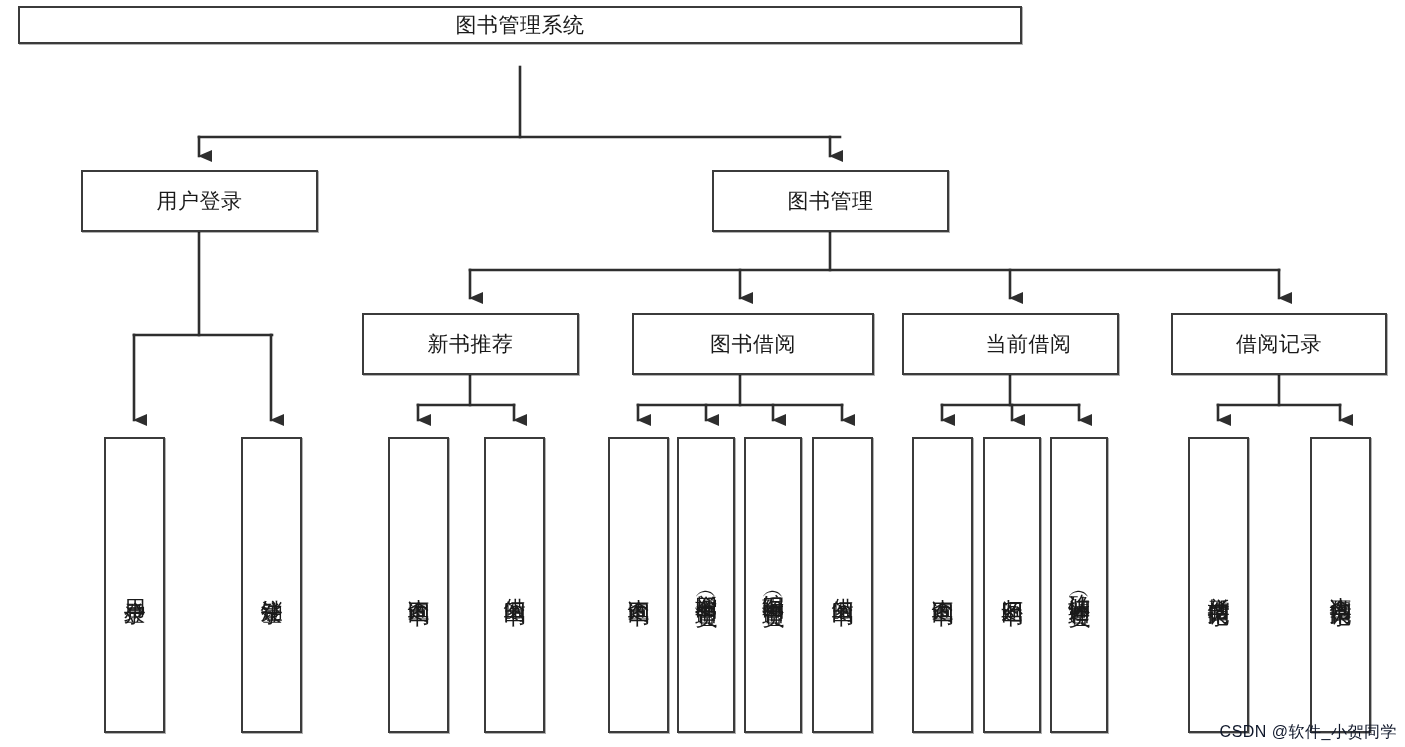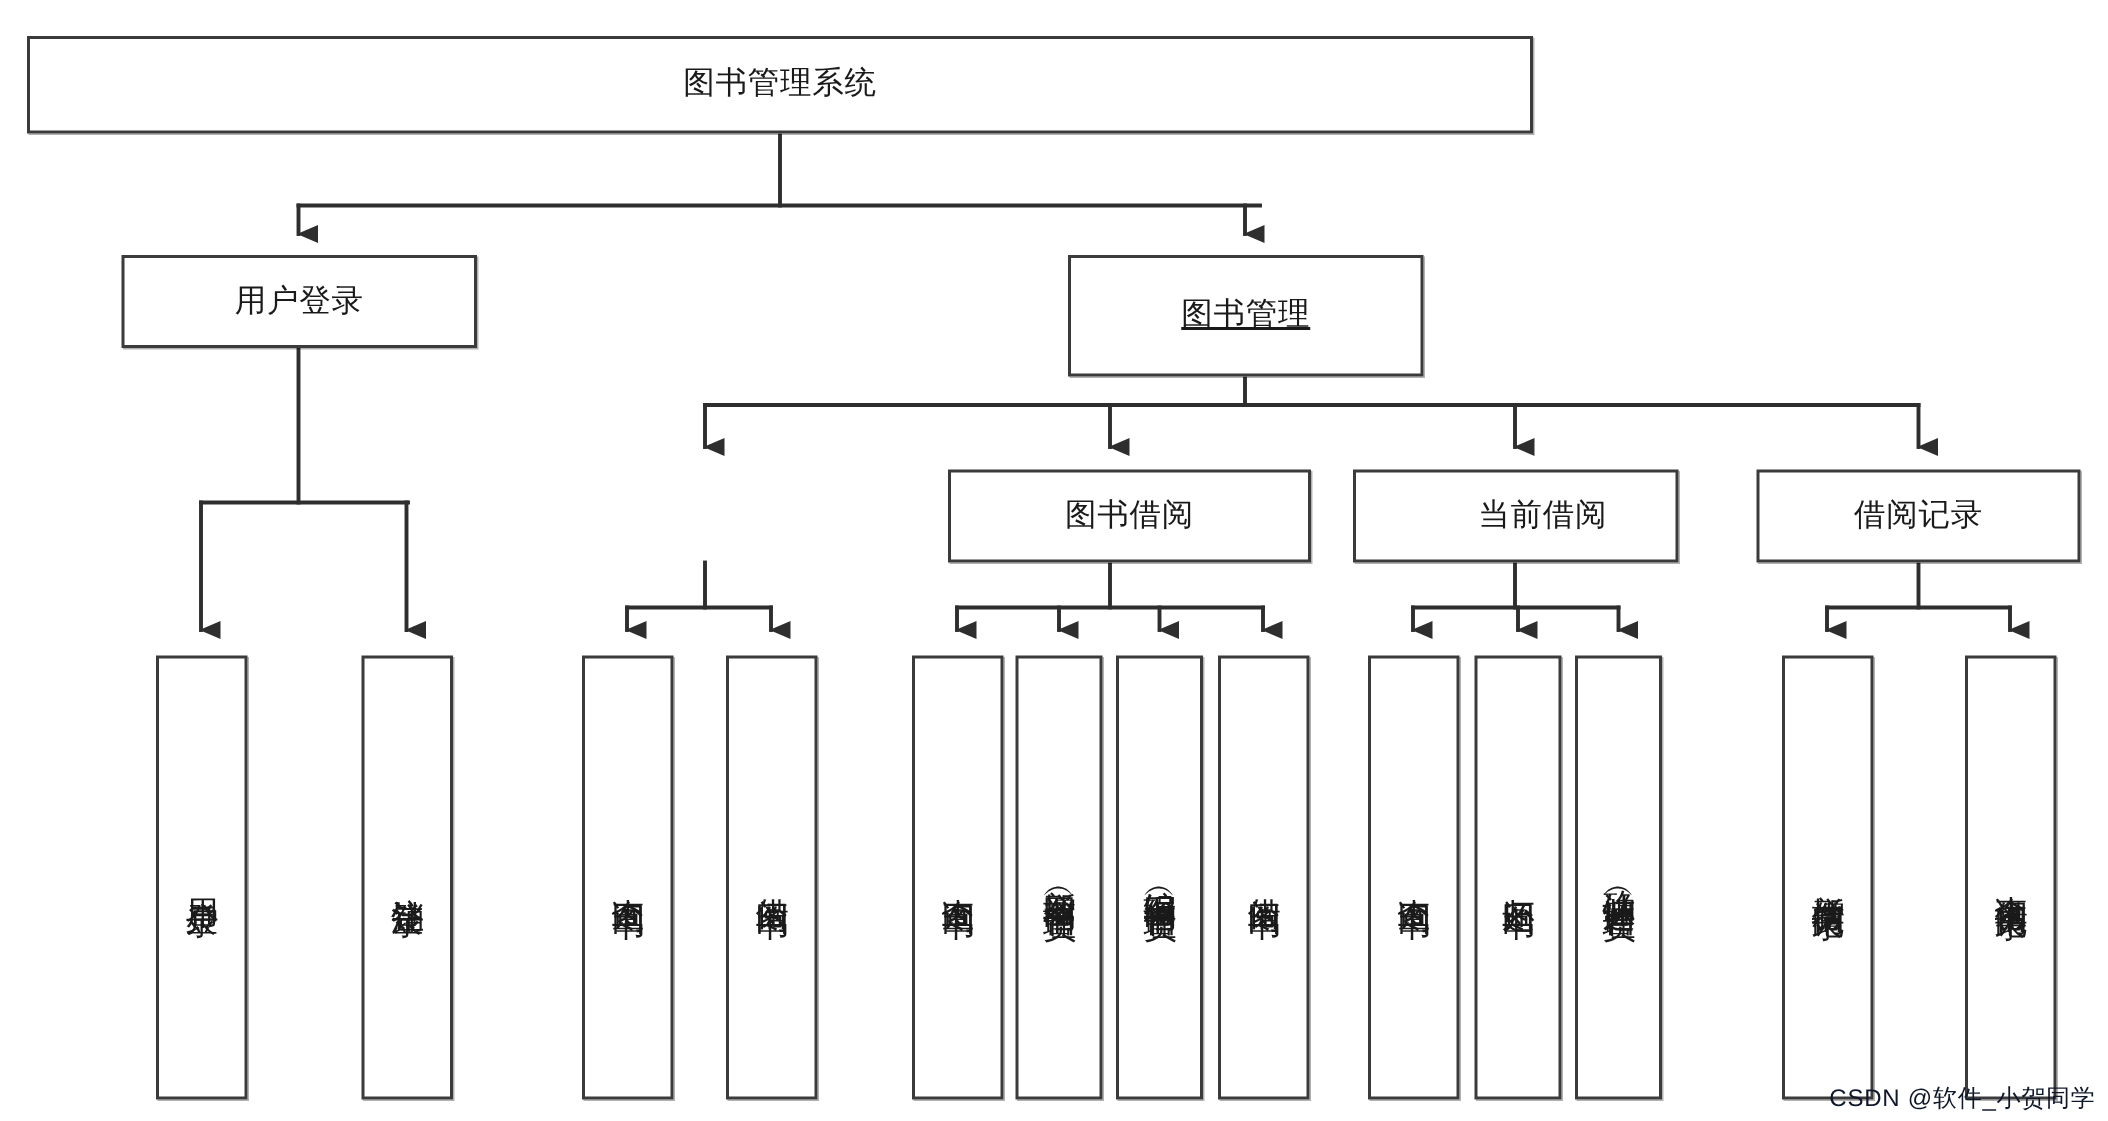--- a/index.html
+++ b/index.html
@@ -126,31 +126,34 @@
       <path d="M1012,405 L1012,420" marker-end="url(#arrow)"></path>
       <path d="M1079,405 L1079,420" marker-end="url(#arrow)"></path>
 
       <path d="M1279,375 L1279,405"></path>
       <path d="M1218,405 L1340,405"></path>
       <path d="M1218,405 L1218,420" marker-end="url(#arrow)"></path>
       <path d="M1340,405 L1340,420" marker-end="url(#arrow)"></path>
     </g>
   </svg>
 
-  <div class="node horiz root" style="left:18px; top:24px; width:1004px; height:65px;">
+  <div class="node horiz root" style="left:18px; top:6px; width:1004px; height:38px;">
     <span class="label">图书管理系统</span>
   </div>
 
   <div class="node horiz" style="left:81px; top:170px; width:237px; height:62px;">
     <span class="label">用户登录</span>
   </div>
-  <div class="node horiz" style="left:712px; top:170px; width:237px; height:81px;text-decoration:underline;">
+  <div class="node horiz" style="left:712px; top:170px; width:237px; height:62px;">
     <span class="label">图书管理</span>
   </div>
 
+  <div class="node horiz" style="left:362px; top:313px; width:217px; height:62px;">
+    <span class="label">新书推荐</span>
+  </div>
   <div class="node horiz" style="left:632px; top:313px; width:242px; height:62px;">
     <span class="label">图书借阅</span>
   </div>
   <div class="node horiz" style="left:902px; top:313px; width:217px; height:62px;padding-left:36px;">
     <span class="label">当前借阅</span>
   </div>
   <div class="node horiz" style="left:1171px; top:313px; width:216px; height:62px;align-items:center;">
     <span class="label">借阅记录</span>
   </div>
 

